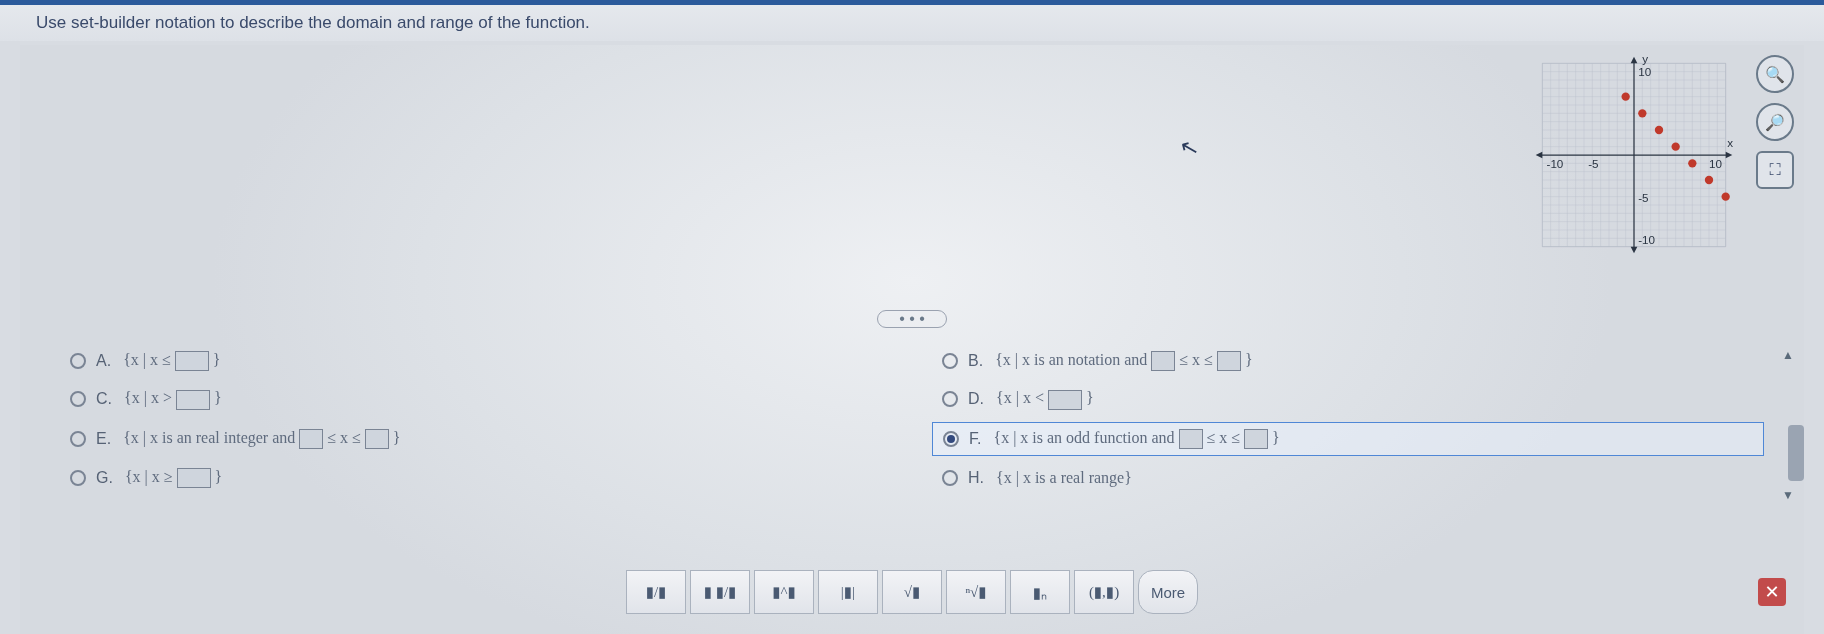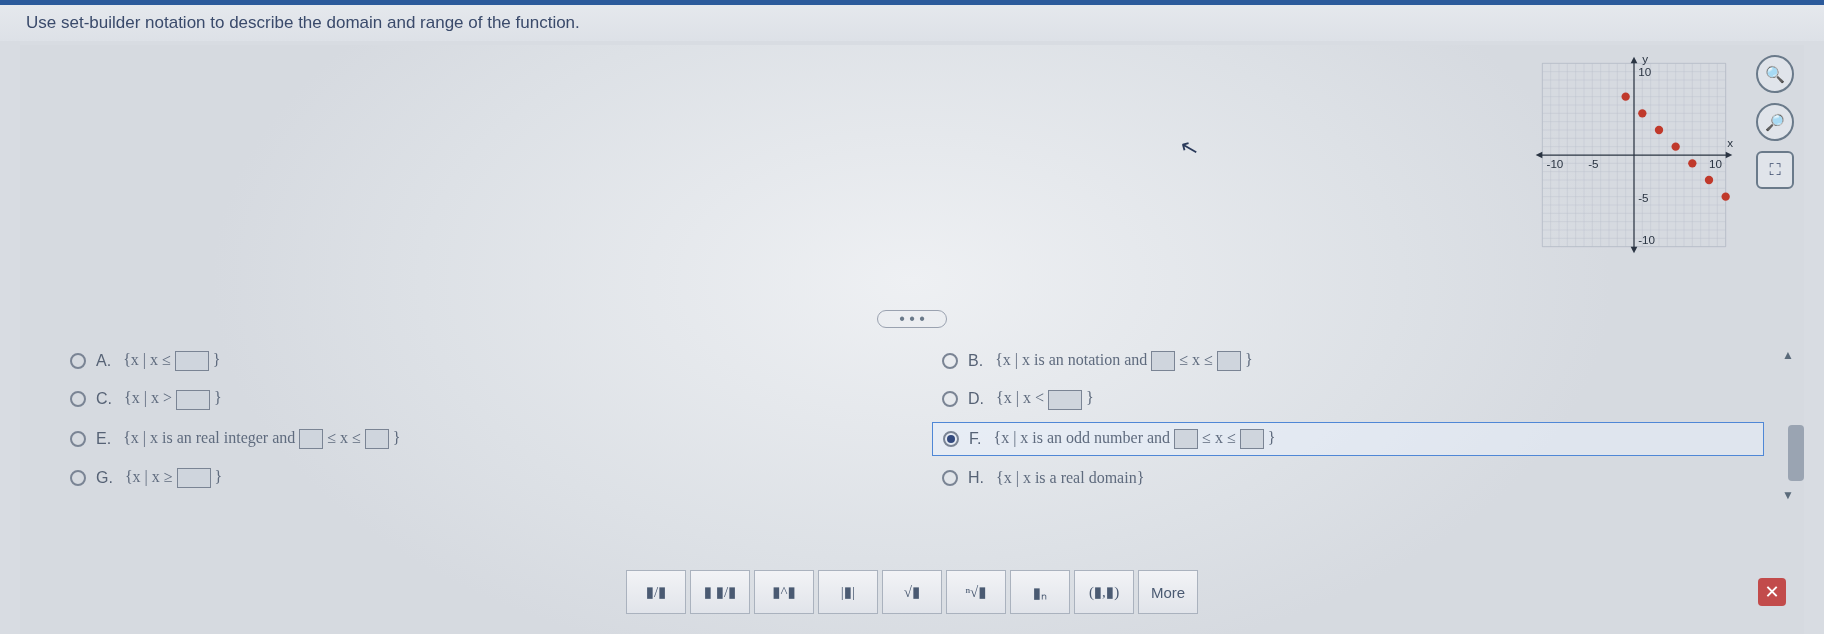--- a/index.html
+++ b/index.html
@@ -6,21 +6,21 @@
 body {
   width: 1824px; height: 634px;
   background: #d8dce2;
   font-family: Arial, sans-serif;
   position: relative;
   overflow: hidden;
 }
 .top-border { position:absolute; top:0; left:0; right:0; height:5px; background:#2b5a9b; }
 .question-bar {
   position:absolute; top:5px; left:0; right:0;
-  padding: 8px 26px;
+  padding: 8px 36px;
   color:#3a4a6b; font-size:17px;
   background: linear-gradient(180deg,#e5e8ed 0%,#dde1e7 100%);
 }
 .work-area {
   position:absolute; top:45px; left:20px; right:20px; bottom:0;
   background: radial-gradient(ellipse 700px 400px at 50% 40%, #eef0f3 0%, #dde1e6 70%, #d6dae0 100%);
 }
 .graph-panel {
   position:absolute; top:10px; right:70px;
   width:200px; height:200px;
@@ -78,21 +78,21 @@
   position:absolute; bottom:20px; left:50%; transform:translateX(-50%);
   display:flex; gap:4px;
 }
 .tbtn {
   min-width:60px; height:44px; border:1px solid #aab2be;
   background:linear-gradient(180deg,#f2f3f6,#e1e4ea);
   display:flex; align-items:center; justify-content:center;
   color:#4a5a72; font-size:15px; font-family:"Times New Roman",serif;
   cursor:pointer;
 }
-.tbtn.more { font-family:Arial,sans-serif; }
+.tbtn.more { font-family:Arial,sans-serif;border-radius:15px; }
 .close-btn {
   position:absolute; bottom:28px; right:18px;
   width:28px; height:28px; background:#c24b4b; color:#fff;
   border-radius:4px; display:flex; align-items:center; justify-content:center;
   font-size:18px; cursor:pointer;
 }
 .scroll-arrow {
   position:absolute; right:6px; width:20px; height:20px;
   color:#5a6a7a; display:flex; align-items:center; justify-content:center;
   font-size:12px;
@@ -241,33 +241,33 @@
 
     <div class="choice">
       <span class="radio"></span>
       <span class="letter">E.</span>
       <span class="math"><span>{x | x is an real integer and</span> <span class="inputbox small"></span> <span>≤ x ≤</span> <span class="inputbox small"></span> <span>}</span></span>
     </div>
 
     <div class="choice selected">
       <span class="radio on"></span>
       <span class="letter">F.</span>
-      <span class="math"><span>{x | x is an odd number and</span> <span class="inputbox small"></span> <span>≤ x ≤</span> <span class="inputbox small"></span> <span>}</span></span>
+      <span class="math"><span>{x | x is an odd function and</span> <span class="inputbox small"></span> <span>≤ x ≤</span> <span class="inputbox small"></span> <span>}</span></span>
     </div>
 
     <div class="choice">
       <span class="radio"></span>
       <span class="letter">G.</span>
       <span class="math">{x | x ≥ <span class="inputbox"></span> }</span>
     </div>
 
     <div class="choice">
       <span class="radio"></span>
       <span class="letter">H.</span>
-      <span class="math">{x | x is a real domain}</span>
+      <span class="math">{x | x is a real range}</span>
     </div>
 
   </div>
 
   <div class="toolbar">
     <div class="tbtn">▮/▮</div>
     <div class="tbtn">▮ ▮/▮</div>
     <div class="tbtn">▮^▮</div>
     <div class="tbtn">|▮|</div>
     <div class="tbtn">√▮</div>

